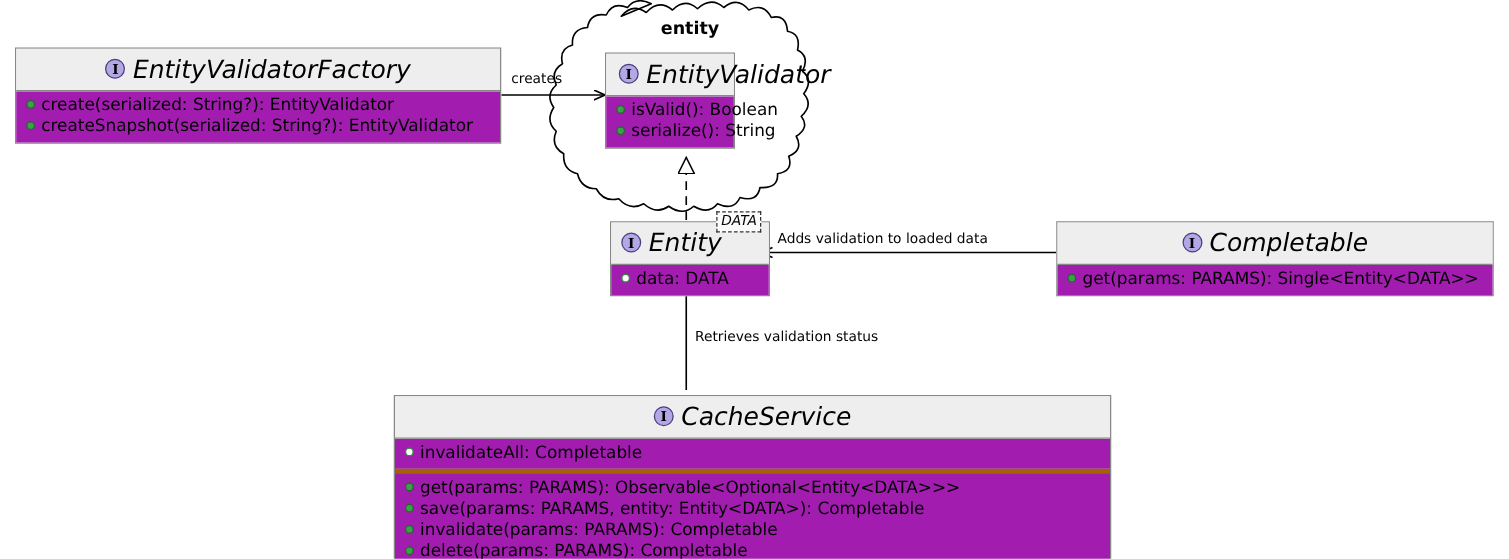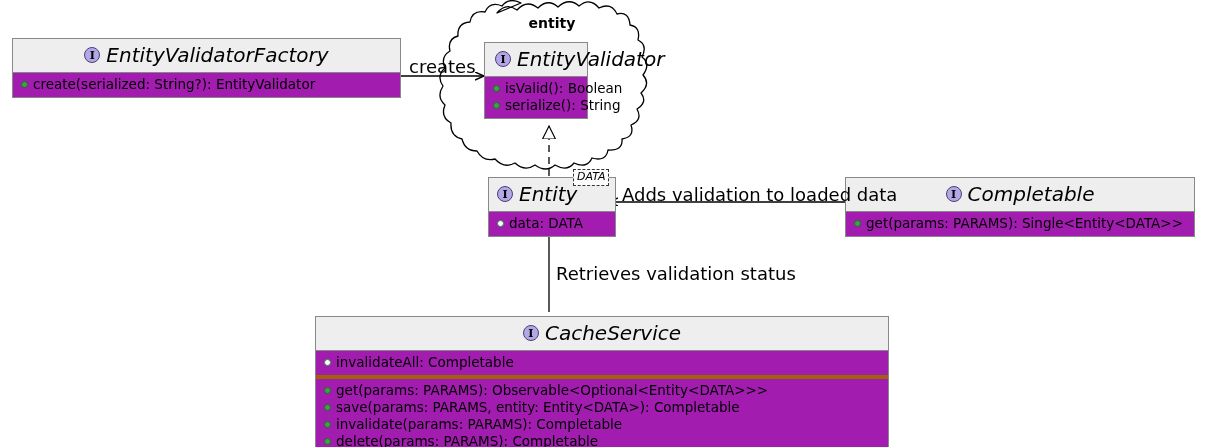--- a/index.html
+++ b/index.html
@@ -122,21 +122,21 @@
     font-size: 14px;
     font-weight: bold;
     color: #000000;
     white-space: nowrap;
     z-index: 4;
   }
 
   
   .edge-label {
     position: absolute;
-    font-size: 18px;
+    font-size: 11px;
     color: #000000;
     background: transparent;
     white-space: nowrap;
     z-index: 5;
   }
 </style>
 </head>
 <body>
 
 <div id="canvas">
@@ -216,20 +216,23 @@
   <div class="pkg-title" style="left:517px; top:15px; width:70px; text-align:center;">entity</div>
 
   <div class="uml-class" style="left:12px; top:38px; width:389px;">
     <div class="uml-header">
       <span class="iface-icon">I</span><span class="uml-name">EntityValidatorFactory</span>
     </div>
     <div class="uml-compartment">
       <div class="uml-row">
         <span class="vis-dot vis-public"></span><span>create(serialized: String?): EntityValidator</span>
       </div>
+      <div class="uml-row">
+        <span class="vis-dot vis-public"></span><span>createSnapshot(serialized: String?): EntityValidator</span>
+      </div>
     </div>
   </div>
 
   <div class="edge-label" style="left:409px; top:56px;">creates</div>
 
   <div class="uml-class" style="left:484px; top:42px; width:104px;">
     <div class="uml-header">
       <span class="iface-icon">I</span><span class="uml-name">EntityValidator</span>
     </div>
     <div class="uml-compartment">

